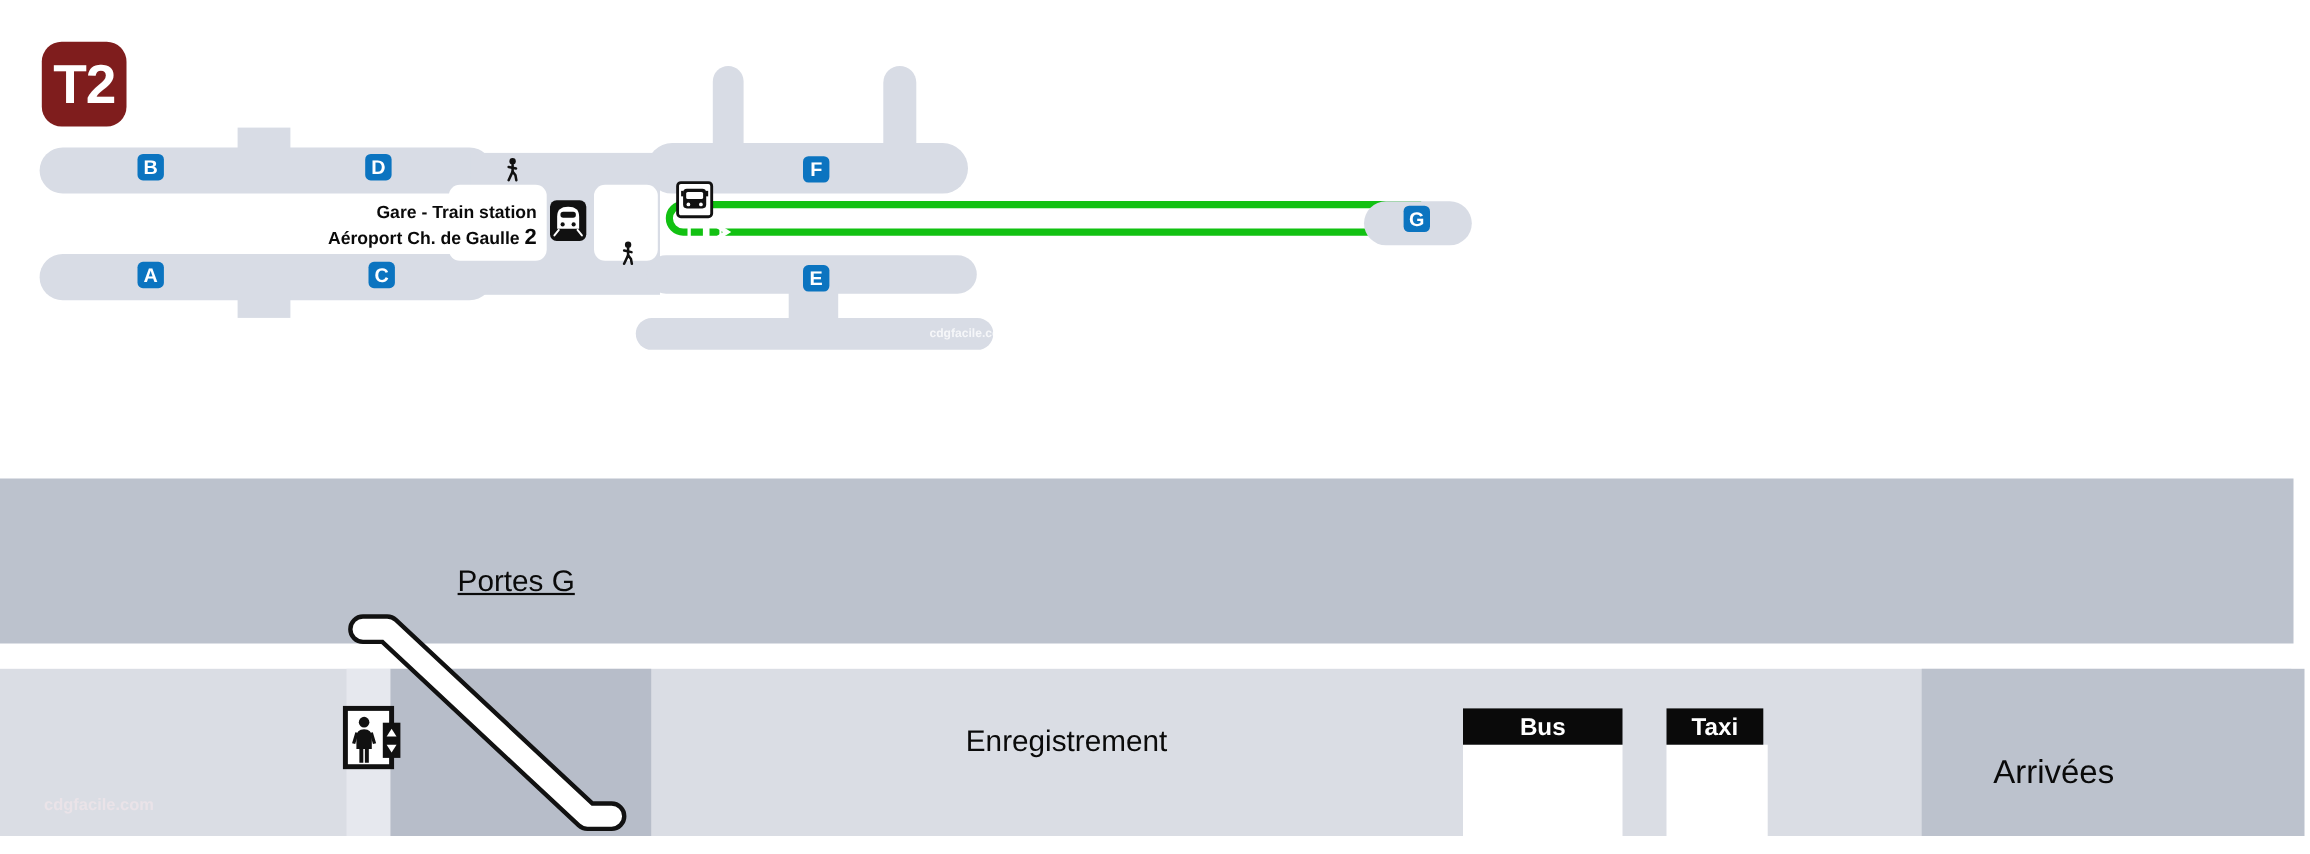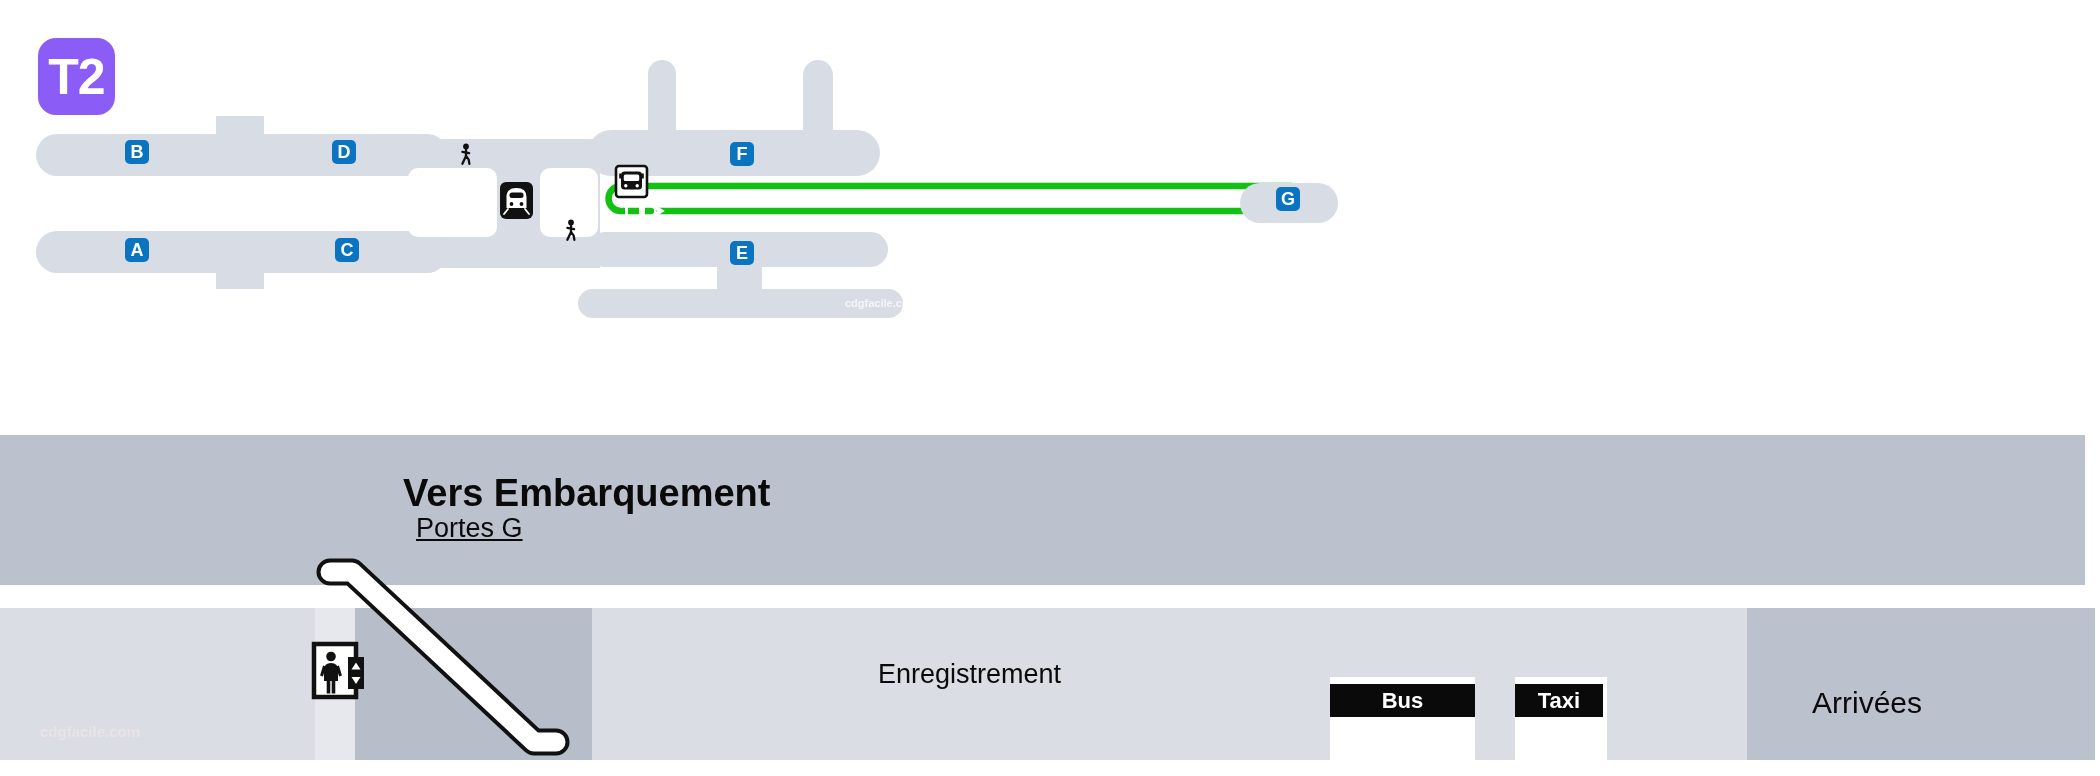--- a/index.html
+++ b/index.html
@@ -8,25 +8,25 @@
     font-family:"Liberation Sans","DejaVu Sans",sans-serif;color:#0a0a0a;
   }
   .abs{position:absolute;}
   
   .band-dark{background:#bcc2cd;}
   .band-light{background:#dadde4;}
   .band-zone{background:#b7bdc9;}
   .band-shaft{background:#e6e8ee;}
   .whitebox{background:#ffffff;}
   .stop-head{background:#0a0a0a;color:#ffffff;display:flex;align-items:center;justify-content:center;
-    font-weight:700;font-size:22px;margin-top:40px;}
+    font-weight:700;font-size:22px;}
   
   .tbadge{width:24px;height:24px;border-radius:5px;background:#0b74c0;color:#fff;
     display:flex;align-items:center;justify-content:center;font-weight:700;font-size:18px;}
-  .t2{width:77px;height:77px;border-radius:18px;background:#8b5cf6;color:#fff;
+  .t2{width:77px;height:77px;border-radius:18px;background:#7f1d1d;color:#fff;
     display:flex;align-items:center;justify-content:center;font-weight:700;font-size:50px;letter-spacing:-1px;}
   .title{font-weight:700;font-size:38px;line-height:1.05;}
   .subtitle{font-weight:400;font-size:27px;line-height:1.05;}
   .station-txt{font-weight:700;font-size:16px;line-height:1.22;text-align:right;white-space:nowrap;}
   .station-num{font-size:20px;}
   .wm-map{font-size:11px;color:rgba(255,255,255,0.75);font-weight:700;}
   .wm-band{font-size:15px;color:#eae3e8;font-weight:700;}
   .arrivals{font-weight:500;font-size:30px;margin-left:24px;}
   svg{display:block;}
 </style>
@@ -121,24 +121,28 @@
   <div class="abs t2" style="left:38px;top:38px;">T2</div>
 
   <div class="abs tbadge" style="left:125px;top:140px;">B</div>
   <div class="abs tbadge" style="left:332px;top:140px;">D</div>
   <div class="abs tbadge" style="left:125px;top:238px;">A</div>
   <div class="abs tbadge" style="left:335px;top:238px;">C</div>
   <div class="abs tbadge" style="left:730px;top:142px;">F</div>
   <div class="abs tbadge" style="left:730px;top:241px;">E</div>
   <div class="abs tbadge" style="left:1276px;top:187px;">G</div>
 
+  <div class="abs station-txt" style="left:240px;top:184px;width:248px;">
+    <span>Gare - Train station</span><br>
+    <span>Aéroport Ch. de Gaulle</span>
+    <span class="station-num">2</span>
+  </div>
 
   <div class="abs wm-map" style="left:845px;top:297px;">cdgfacile.com</div>
 
-  <div class="abs title" style="left:403px;top:474px;">Vers Embarquement</div>
   <div class="abs subtitle" style="left:416px;top:514px;text-decoration:underline;">Portes G</div>
 
   <div class="abs subtitle" style="left:878px;top:660px;">Enregistrement</div>
 
   <div class="abs whitebox" style="left:1330px;top:677px;width:145px;height:83px;"></div>
   <div class="abs stop-head" style="left:1330px;top:644px;width:145px;height:33px;">
     <span>Bus</span>
   </div>
   <div class="abs whitebox" style="left:1515px;top:677px;width:92px;height:83px;"></div>
   <div class="abs stop-head" style="left:1515px;top:644px;width:88px;height:33px;">

